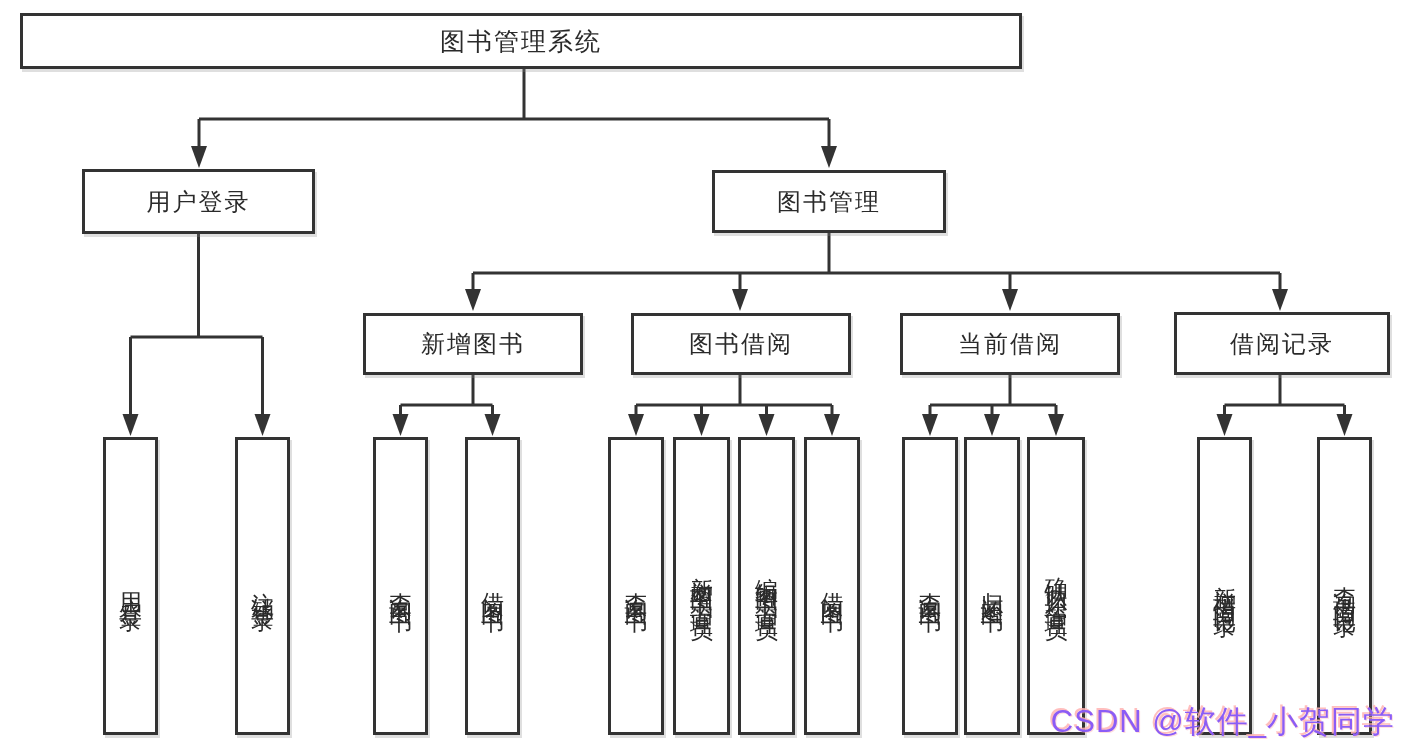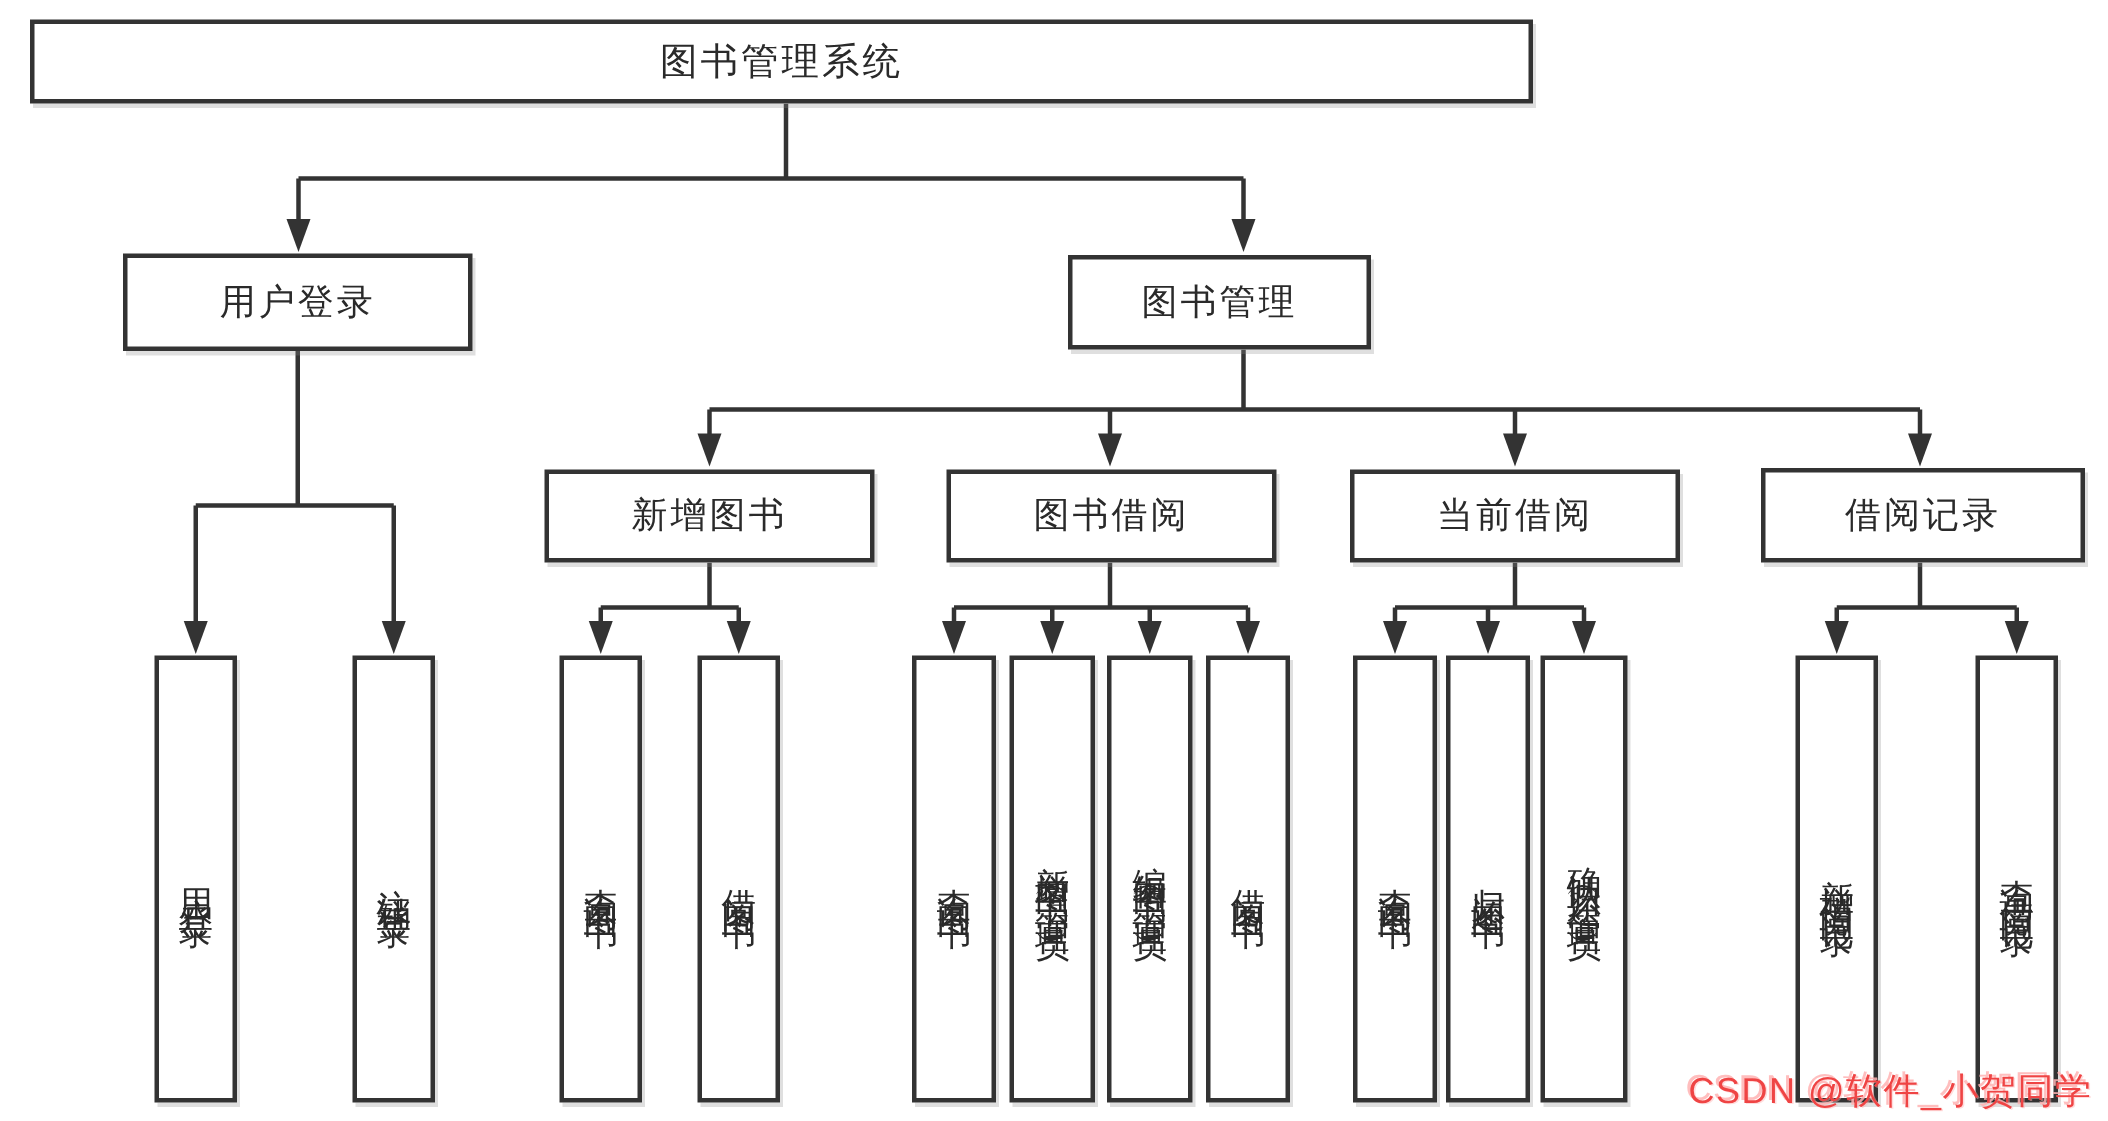--- a/index.html
+++ b/index.html
@@ -27,23 +27,23 @@
   .vbox{
     writing-mode:vertical-rl;
     text-orientation:mixed;
     font-size:23px;
     letter-spacing:6px;
     line-height:1;
   }
   #watermark{
     position:absolute;
     right:10px;bottom:4px;
-    font-size:24px;
+    font-size:31px;
     letter-spacing:1px;
-    color:#ef4444;
+    color:#8b5cf6;
     text-shadow:-2px -2px 0 rgba(255,179,179,0.85), 1px 1px 0 rgba(255,179,179,0.45);
     z-index:5;
     white-space:nowrap;
   }
 </style>
 </head>
 <body>
 
 <div id="canvas">
 
@@ -116,21 +116,21 @@
     </g>
   </svg>
 
   <div class="box root" style="left:20px;top:13px;width:1002px;height:56px">
     <span class="hlabel">图书管理系统</span>
   </div>
 
   <div class="box" style="left:82px;top:169px;width:233px;height:65px">
     <span class="hlabel">用户登录</span>
   </div>
-  <div class="box" style="left:712px;top:170px;width:202px;height:63px">
+  <div class="box" style="left:712px;top:170px;width:234px;height:63px">
     <span class="hlabel">图书管理</span>
   </div>
 
   <div class="box" style="left:363px;top:313px;width:220px;height:62px">
     <span class="hlabel">新增图书</span>
   </div>
   <div class="box" style="left:900px;top:313px;width:220px;height:62px">
     <span class="hlabel">当前借阅</span>
   </div>
   <div class="box" style="left:631px;top:313px;width:220px;height:62px">

